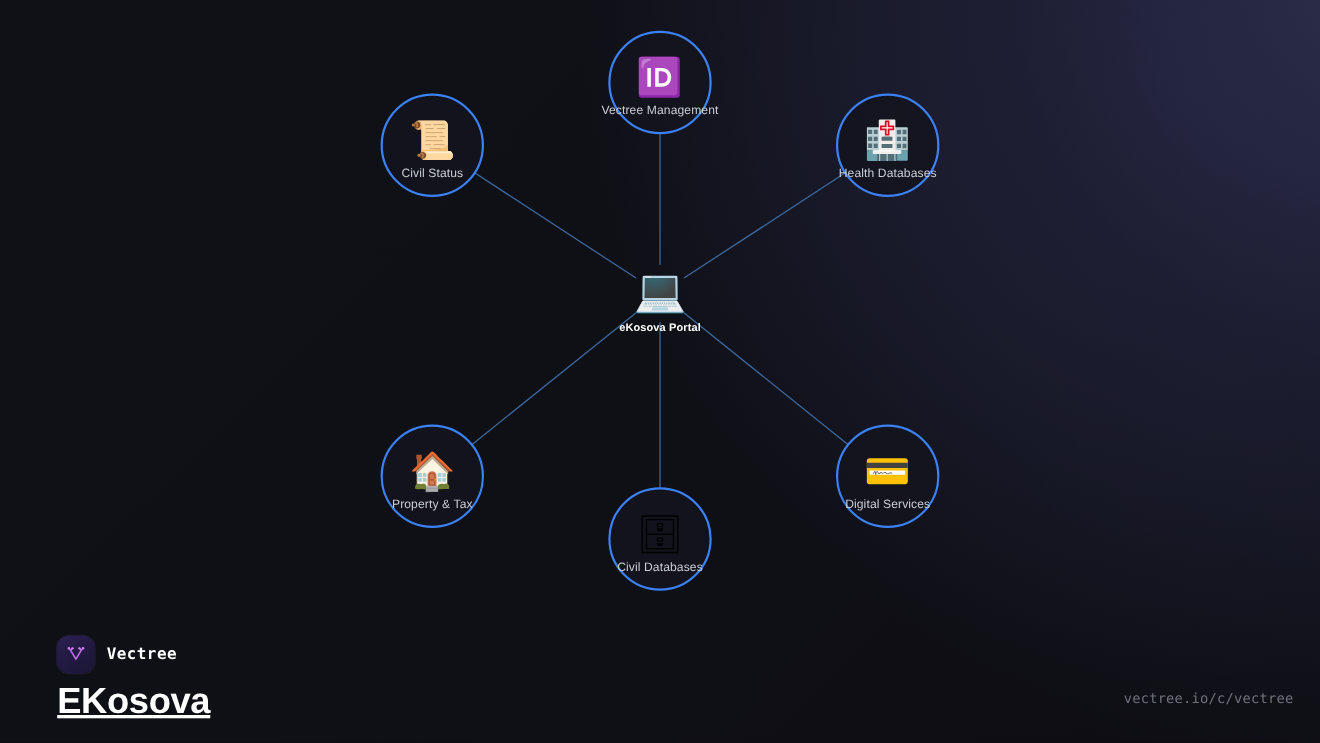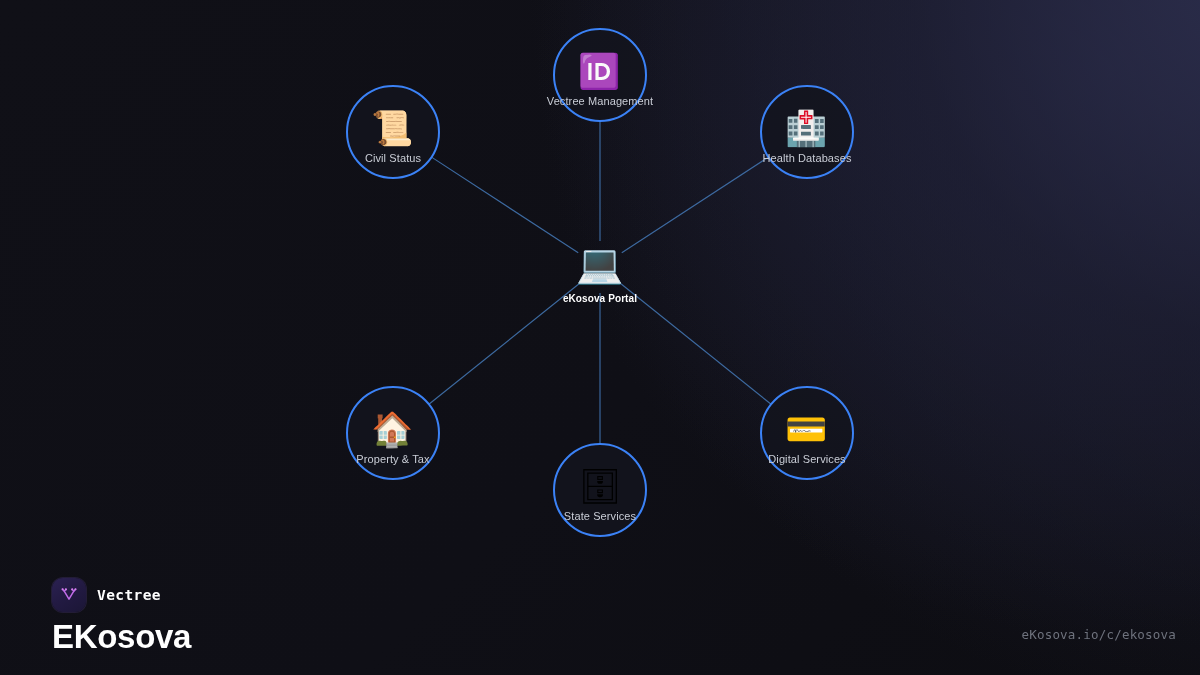--- a/index.html
+++ b/index.html
@@ -93,20 +93,21 @@
     color: #ffffff;
     letter-spacing: 0.4px;
   }
   .deck-title {
     margin-top: 8px;
     font-size: 33px;
     font-weight: bold;
     color: #ffffff;
     letter-spacing: -0.3px;
     line-height: 1.05;
+    text-decoration: underline;
   }
   #footer-url {
     position: absolute;
     right: 24px;
     bottom: 33px;
     font-family: "DejaVu Sans Mono", monospace;
     font-size: 12.5px;
     color: #6e727d;
     letter-spacing: 0.2px;
   }
@@ -147,21 +148,21 @@
       <div class="node" style="left: 807px; top: 111px;">
         <span class="emoji">🏥</span>
         <span class="label">Health Databases</span>
       </div>
       <div class="node" style="left: 393px; top: 412px;">
         <span class="emoji">🏠</span>
         <span class="label">Property &amp; Tax</span>
       </div>
       <div class="node" style="left: 600px; top: 469px;">
         <span class="emoji">🗄</span>
-        <span class="label">State Services</span>
+        <span class="label">Civil Databases</span>
       </div>
       <div class="node" style="left: 807px; top: 412px;">
         <span class="emoji">💳</span>
         <span class="label">Digital Services</span>
       </div>
       <div class="node center" style="left: 600px; top: 245px;">
         <span class="emoji">💻</span>
         <span class="label">eKosova Portal</span>
       </div>
     </div>
@@ -177,15 +178,15 @@
           <circle cx="6.9" cy="4.4" r="1.1" fill="#d47ef0"></circle>
           <circle cx="13.2" cy="4.4" r="1.1" fill="#d47ef0"></circle>
           <circle cx="16.5" cy="4.3" r="1.1" fill="#d47ef0"></circle>
         </svg>
       </div>
       <span class="brand-name">Vectree</span>
     </div>
     <div class="deck-title">EKosova</div>
   </div>
 
-  <div id="footer-url">eKosova.io/c/ekosova</div>
+  <div id="footer-url">vectree.io/c/vectree</div>
 
 </div>
 
 </body></html>

